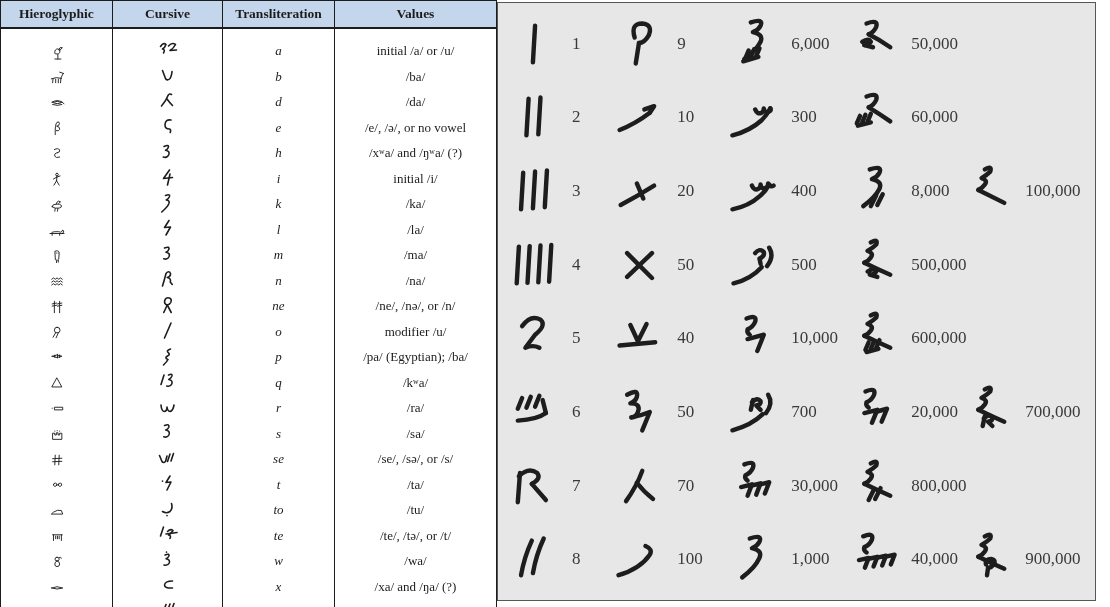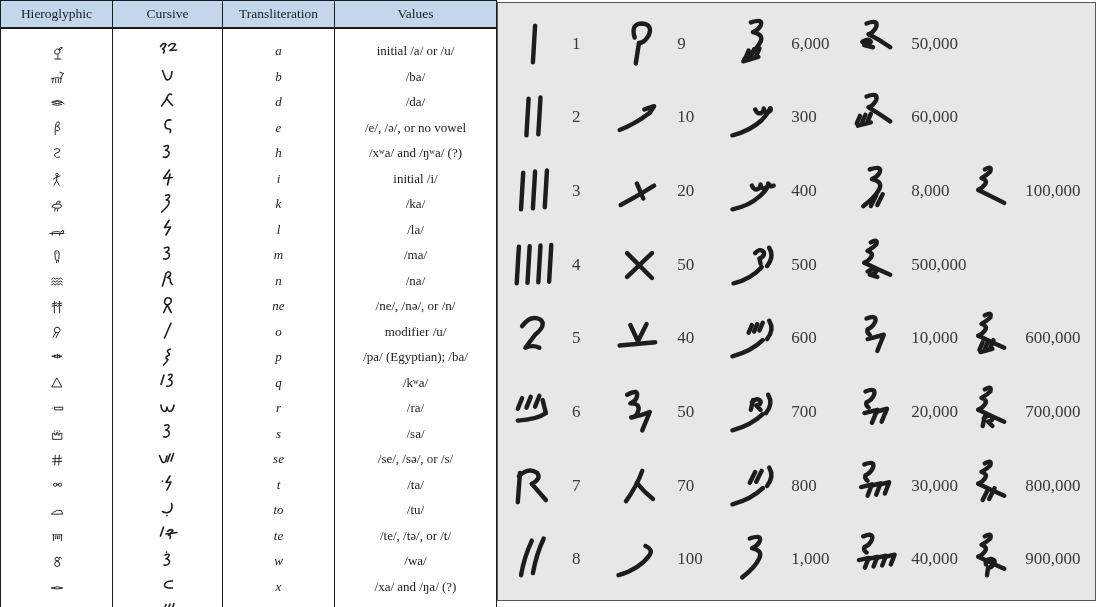--- a/index.html
+++ b/index.html
@@ -8,21 +8,21 @@
 
   
   table.letters{position:absolute;left:0;top:0;width:496px;height:604px;
                 border-collapse:collapse;table-layout:fixed;background:#fff;}
   table.letters col.c1{width:112px}
   table.letters col.c2{width:110px}
   table.letters col.c3{width:112px}
   table.letters col.c4{width:162px}
   table.letters th{background:var(--header-bg,#c3d6ec);
       border:1px solid #1c1c1c;border-bottom:2px solid #1c1c1c;
-      font-size:13.5px;font-weight:normal;height:26px;padding:0;}
+      font-size:13.5px;font-weight:bold;height:26px;padding:0;}
   table.letters{border:1.5px solid #1c1c1c;}
   table.letters td{border-left:1px solid #1c1c1c;border-right:1px solid #1c1c1c;
       text-align:center;vertical-align:middle;font-size:13px;padding:0;height:23.4px;line-height:23.4px;}
   table.letters tbody tr:first-child td{padding-top:9px;}
   td.translit{font-style:italic;}
   td.values{font-size:13px;}
 
   
   .numerals{position:absolute;left:497px;top:2px;width:599px;height:599px;
       background:var(--panel-bg,#e7e7e7);border:1.5px solid #565656;box-sizing:border-box;
@@ -557,32 +557,20 @@
             <svg viewBox="0 0 100 100" class="glyph num">
               <path d="M14 64 L80 58"></path>
               <path d="M34 26 L48 56 L64 24"></path>
             </svg>
           </div>
           <span class="num-label">40</span>
         </div>
         <div class="pair">
           <div class="gbox">
             <svg viewBox="0 0 100 100" class="glyph num">
-              <path d="M12 84 Q48 74 68 54"></path>
-              <path d="M48 26 L42 40"></path>
-              <path d="M58 24 L52 38"></path>
-              <path d="M68 22 L62 36"></path>
-              <path d="M80 18 Q90 34 76 52"></path>
-            </svg>
-          </div>
-          <span class="num-label">600</span>
-        </div>
-        <div class="pair">
-          <div class="gbox">
-            <svg viewBox="0 0 100 100" class="glyph num">
               <path d="M38 14 Q58 6 54 20 Q50 30 40 34 Q38 40 44 44"></path>
               <path d="M40 52 L70 44 L58 74"></path>
             </svg>
           </div>
           <span class="num-label">10,000</span>
         </div>
         <div class="pair">
           <div class="gbox">
             <svg viewBox="0 0 100 100" class="glyph num">
               <path d="M46 8 Q60 0 56 12 Q50 18 40 24 Q52 28 46 36 Q42 42 34 46"></path>
@@ -667,31 +655,20 @@
             <svg viewBox="0 0 100 100" class="glyph num">
               <path d="M26 78 Q46 50 56 22"></path>
               <path d="M46 44 Q60 62 76 74"></path>
             </svg>
           </div>
           <span class="num-label">70</span>
         </div>
         <div class="pair">
           <div class="gbox">
             <svg viewBox="0 0 100 100" class="glyph num">
-              <path d="M12 84 Q48 74 68 54"></path>
-              <path d="M54 24 L44 44"></path>
-              <path d="M66 22 L56 42"></path>
-              <path d="M80 16 Q90 32 76 50"></path>
-            </svg>
-          </div>
-          <span class="num-label">800</span>
-        </div>
-        <div class="pair">
-          <div class="gbox">
-            <svg viewBox="0 0 100 100" class="glyph num">
               <path d="M34 10 Q54 2 50 16 Q46 26 36 30 Q34 36 40 40"></path>
               <path d="M28 52 L48 47 L40 68"></path>
               <path d="M44 50 L64 45 L56 66"></path>
               <path d="M60 48 L80 43 L72 64"></path>
             </svg>
           </div>
           <span class="num-label">30,000</span>
         </div>
         <div class="pair">
           <div class="gbox">

